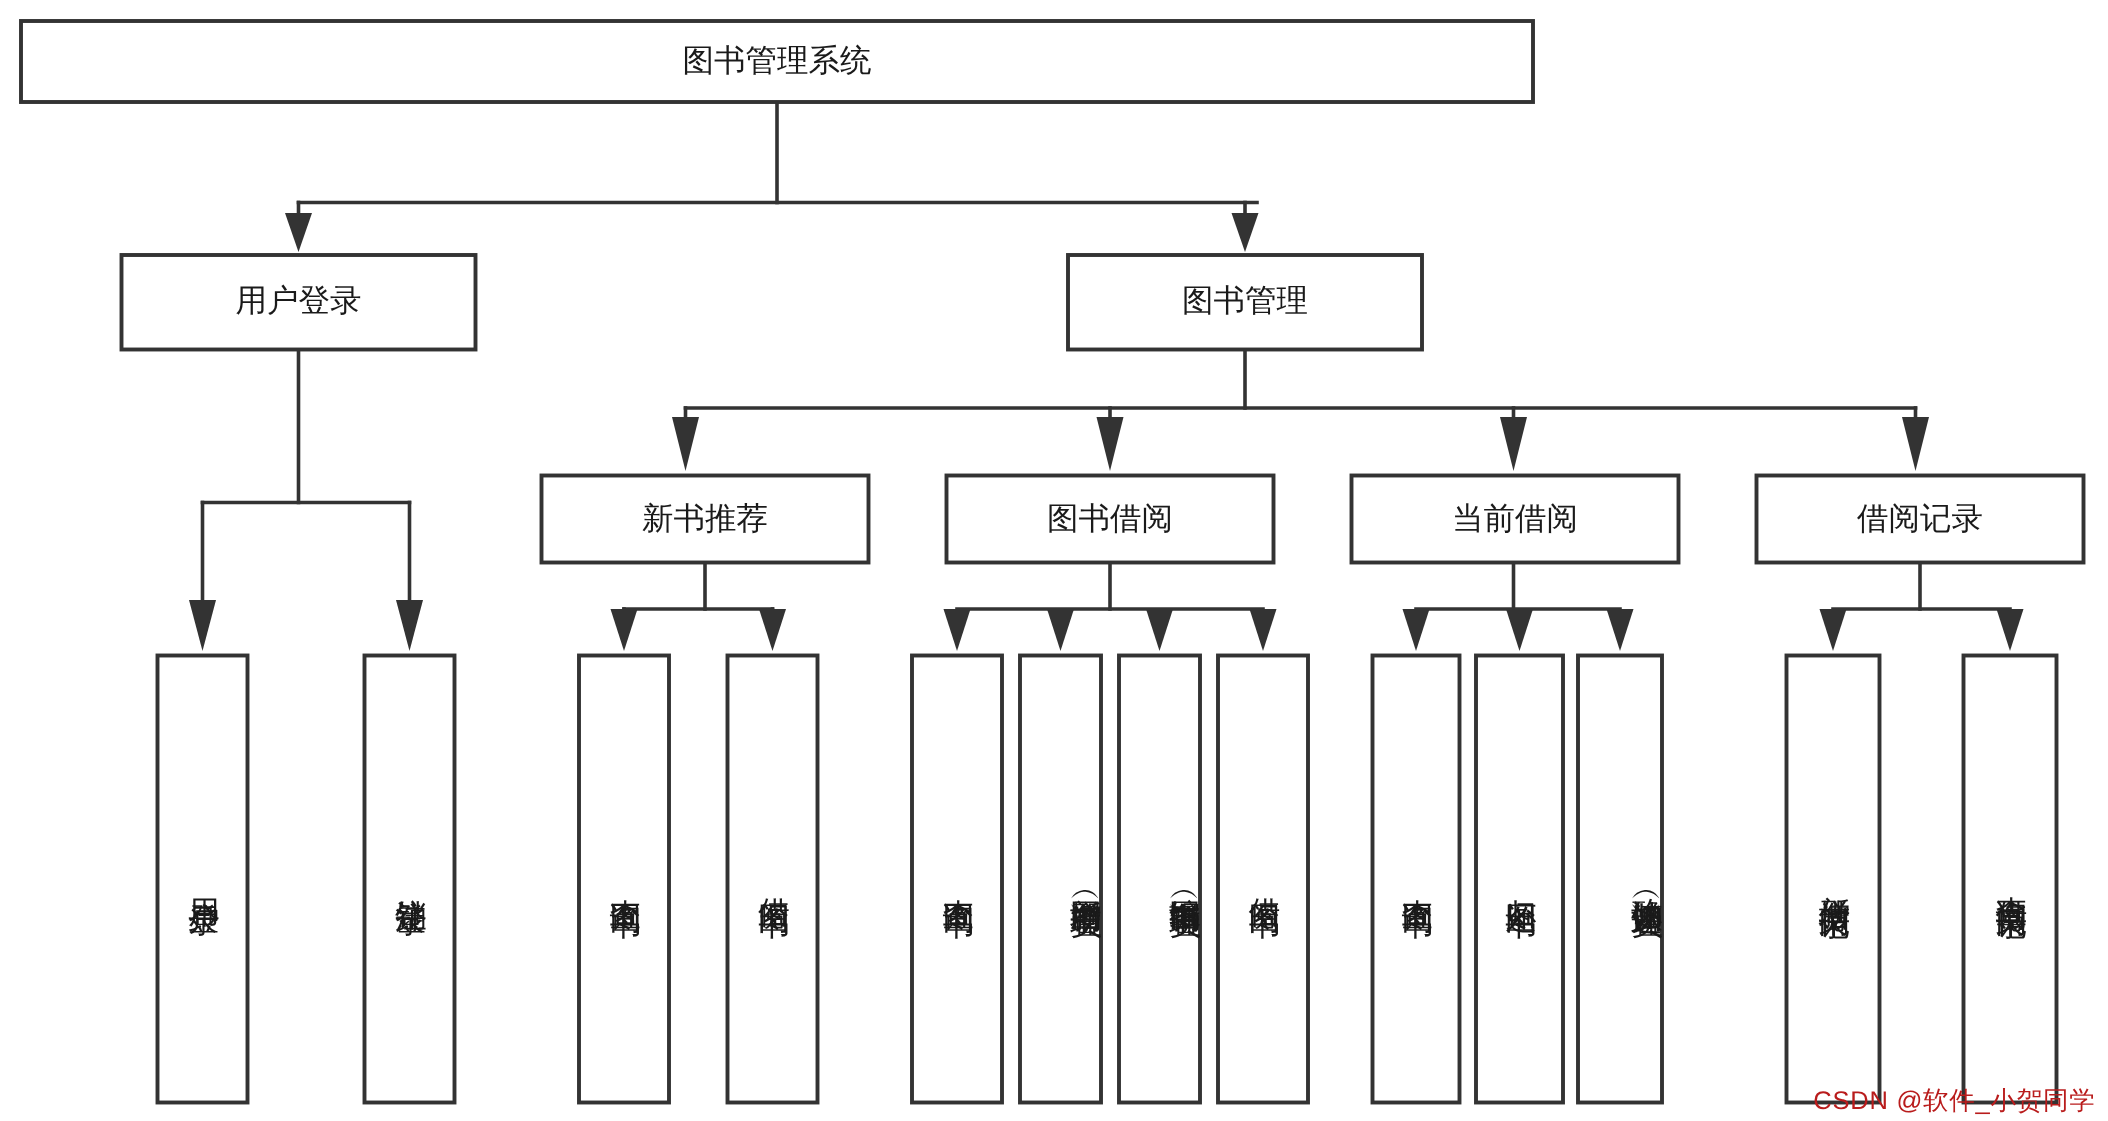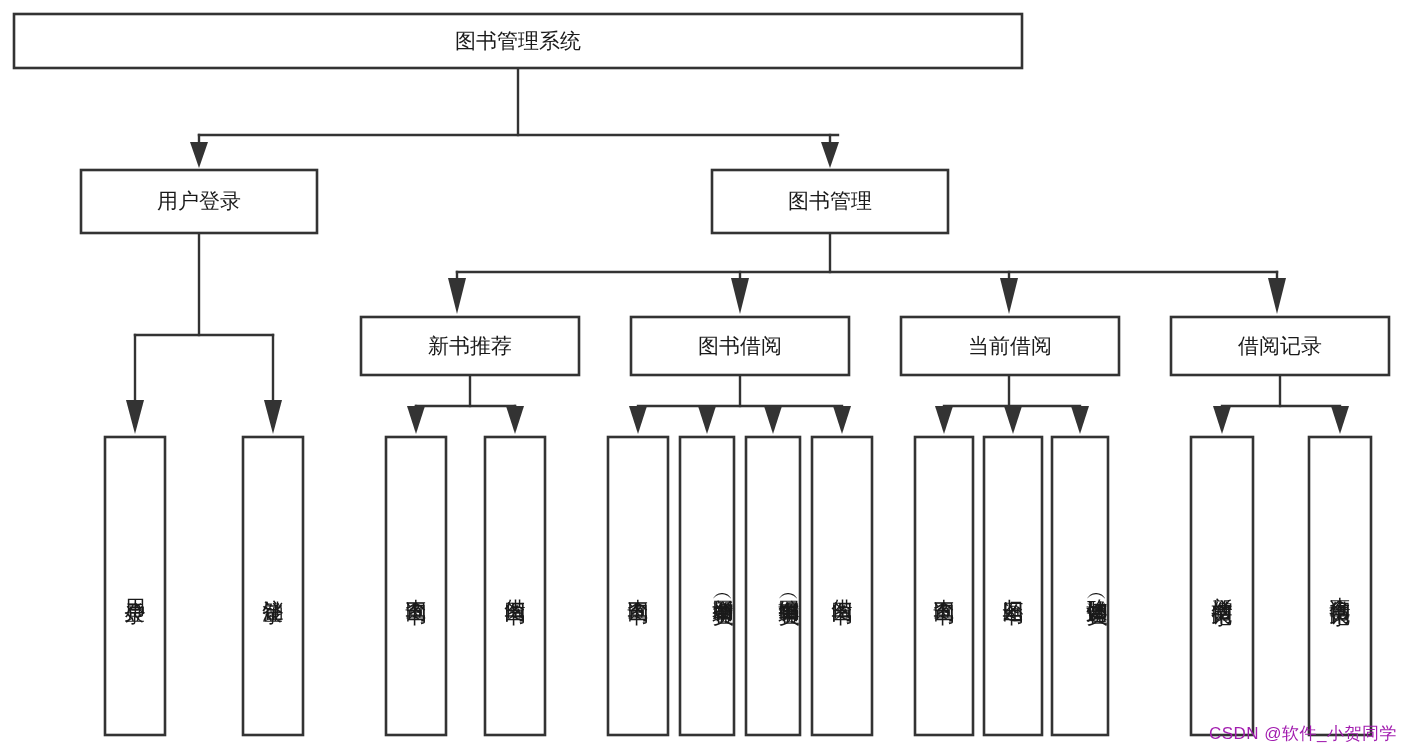--- a/index.html
+++ b/index.html
@@ -65,21 +65,21 @@
     white-space: nowrap;
     pointer-events: none;
     user-select: none;
   }
   .watermark {
     position: absolute;
     right: 8px;
     bottom: 2px;
     font-family: "Liberation Sans", sans-serif;
     font-size: 17px;
-    color: #a21caf;
+    color: #b91c1c;
     letter-spacing: 0.5px;
     white-space: nowrap;
   }
 </style>
 </head>
 <body>
 
 <div id="diagram-root">
 
   <svg class="diagram" viewBox="0 0 1405 747">

